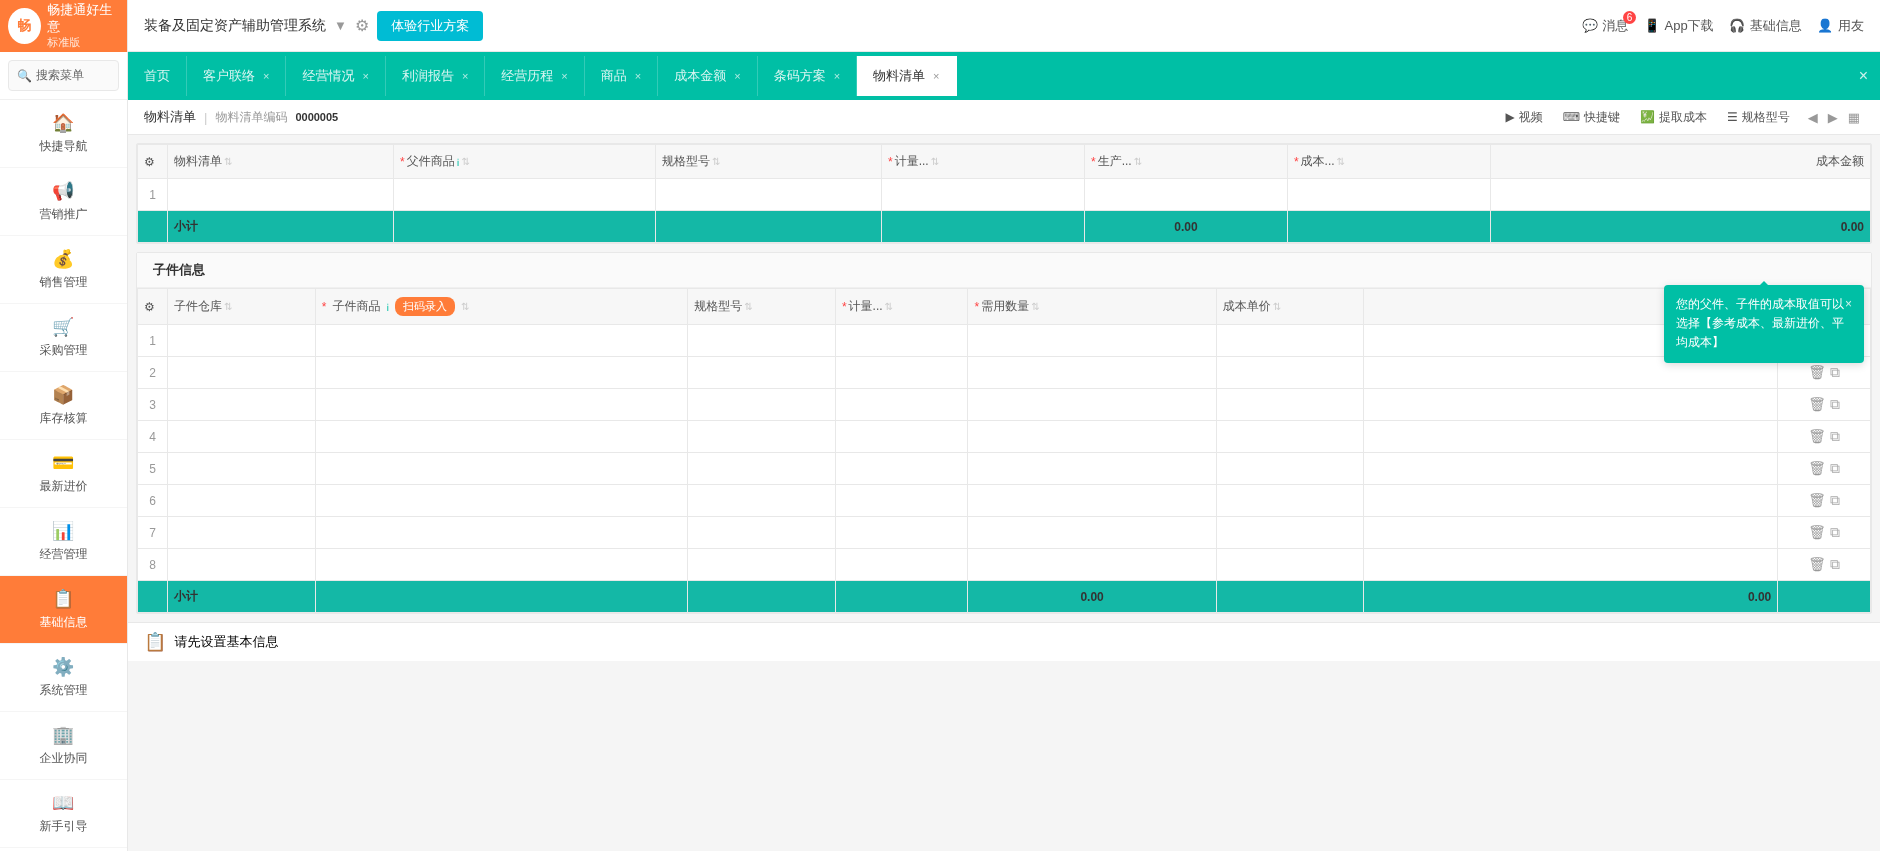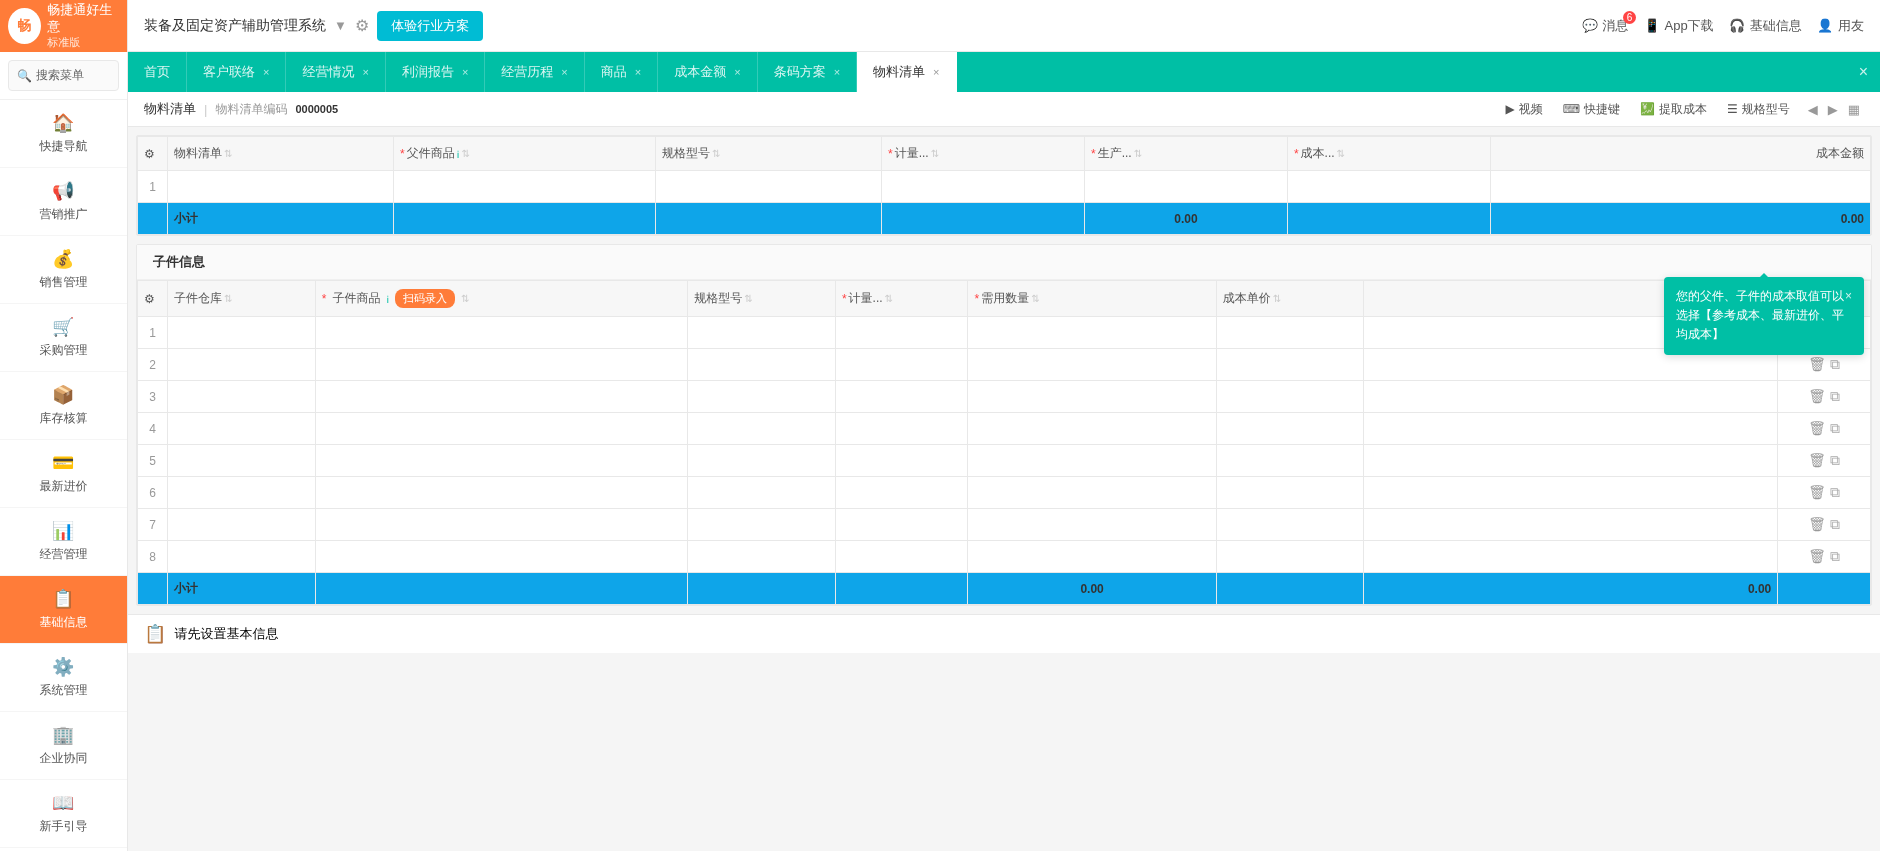--- a/index.html
+++ b/index.html
@@ -26,41 +26,41 @@
     .header-left { display: flex; align-items: center; gap: 8px; }
     .header-system-name { font-size: 14px; color: #333; }
     .header-dropdown { color: #999; cursor: pointer; }
     .header-settings { color: #999; cursor: pointer; font-size: 16px; }
     .header-try-btn { background: #00bcd4; color: #fff; border: none; border-radius: 4px; padding: 6px 14px; cursor: pointer; font-size: 13px; }
     .header-right { display: flex; align-items: center; gap: 16px; }
     .header-right-item { display: flex; align-items: center; gap: 4px; color: #555; cursor: pointer; font-size: 13px; position: relative; }
     .badge { position: absolute; top: -6px; right: -8px; background: #f44; color: #fff; border-radius: 10px; font-size: 10px; padding: 1px 4px; }
 
     
-    .tabbar { background: #00bfa5; display: flex; align-items: center; padding: 0; overflow-x: auto; height: 40px; }
+    .tabbar { background: #00bfa5; display: flex; align-items: center; padding: 0; overflow-x: auto; height: 48px; }
     .tab { padding: 0 16px; height: 40px; display: flex; align-items: center; gap: 6px; cursor: pointer; color: rgba(255,255,255,0.85); font-size: 13px; white-space: nowrap; border-right: 1px solid rgba(255,255,255,0.2); }
     .tab.active { background: #fff; color: #333; }
     .tab-close { color: rgba(255,255,255,0.7); font-size: 11px; margin-left: 2px; }
     .tab.active .tab-close { color: #999; }
     .tabbar-close { margin-left: auto; padding: 0 12px; color: rgba(255,255,255,0.8); cursor: pointer; font-size: 16px; }
 
     
     .content { flex: 1; background: #f5f5f5; overflow-y: auto; padding: 0; display: flex; flex-direction: column; }
     .breadcrumb-item { color: #333; font-size: 13px; }
     .toolbar-btn { display: flex; align-items: center; gap: 4px; color: #555; font-size: 12px; cursor: pointer; padding: 4px 6px; }
 
     
     .section { background: #fff; margin: 8px; border: 1px solid #e8e8e8; border-radius: 2px; }
     .section-title { padding: 8px 16px; font-size: 13px; color: #333; font-weight: bold; border-bottom: 1px solid #f0f0f0; background: #fafafa; }
 
     
     .data-table { width: 100%; border-collapse: collapse; font-size: 12px; }
     .data-table th { background: #f7f7f7; padding: 8px 6px; text-align: left; border: 1px solid #e8e8e8; color: #555; font-weight: normal; white-space: nowrap; }
     .data-table td { padding: 6px 6px; border: 1px solid #e8e8e8; color: #333; height: 32px; }
-    .data-table .subtotal td { background: #0ea5e9; font-weight: bold; }
+    .data-table .subtotal td { background: #14b8a6; font-weight: bold; }
     .data-table .row-num { color: #999; text-align: center; width: 30px; }
     .required-star { color: #f44; }
     .col-settings { width: 30px; text-align: center; color: #999; cursor: pointer; }
     .th-sort { display: flex; align-items: center; gap: 2px; }
     .sort-icon { color: #ccc; font-size: 10px; }
 
     .scan-btn { background: #ff7c39; color: #fff; border: none; border-radius: 8px; padding: 2px 8px; font-size: 11px; cursor: pointer; }
     .action-icons { display: flex; gap: 4px; justify-content: center; }
     .action-icon { color: #999; cursor: pointer; font-size: 14px; }
 

